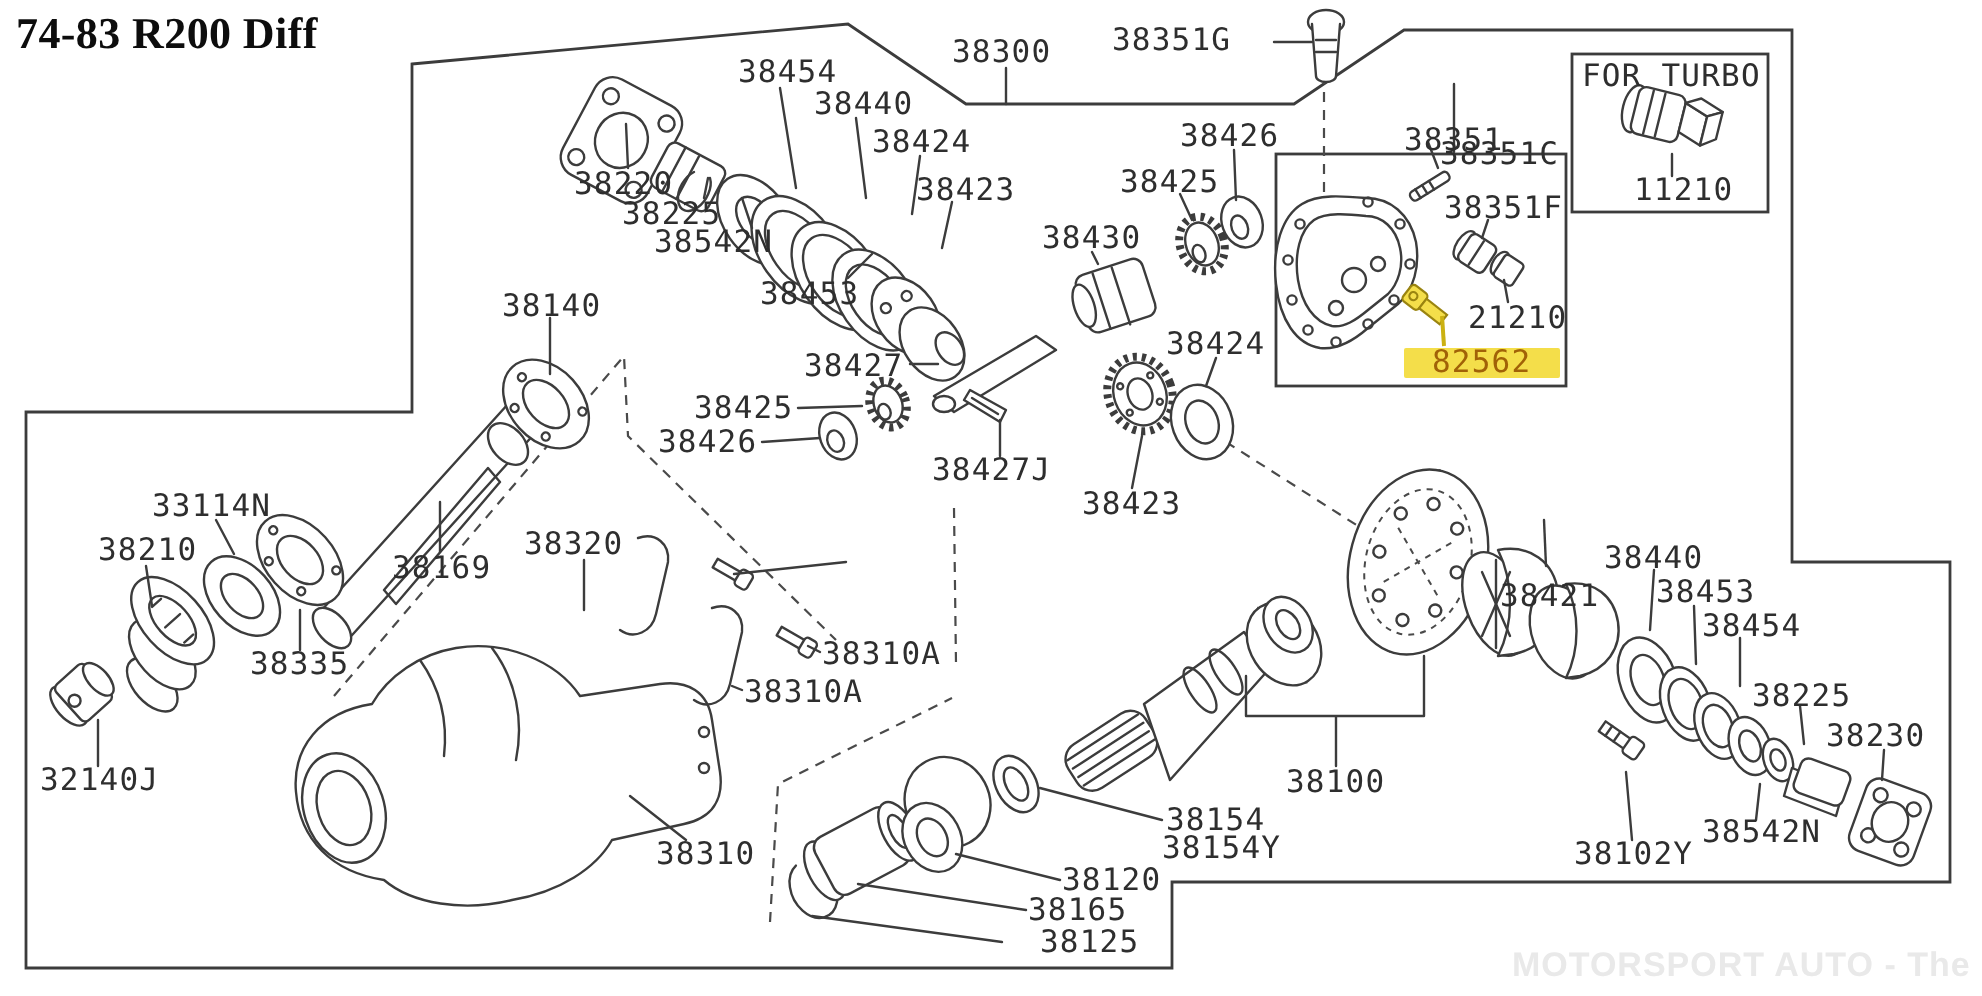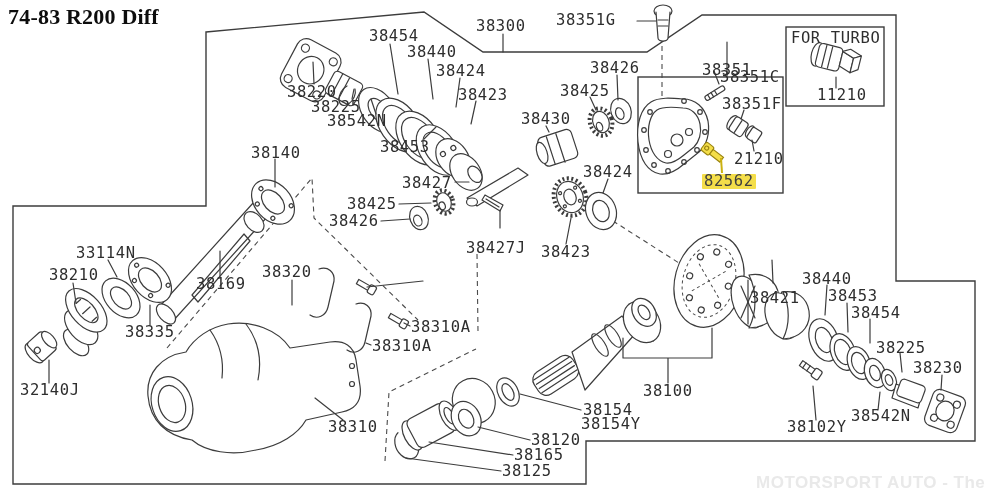--- a/index.html
+++ b/index.html
@@ -6,21 +6,21 @@
     --line:#3c3c3c; --label:#2e2e2e; --hl-bg:#f4de4a; --hl-line:#9a8410; --wm:#e9e9e9;
   }
   html,body{margin:0;padding:0;background:#fff;}
   .stage{position:relative;width:991px;height:498px;background:#fff;overflow:hidden;
          font-family:"DejaVu Sans Mono",monospace;}
   .title{position:absolute;left:8px;top:4px;font-family:"Liberation Serif",serif;
          font-weight:700;font-size:22px;line-height:25px;color:#0d0d0d;letter-spacing:.2px;}
   .labels-layer{position:absolute;inset:0;}
   .part-label{position:absolute;font-size:15.5px;letter-spacing:.6px;color:var(--label);
               white-space:nowrap;line-height:15px;}
-  .part-label.hl{background:var(--hl-bg);color:#404040;padding:0 2px;border-radius:1px;}
+  .part-label.hl{background:var(--hl-bg);color:#a16207;padding:0 14px;border-radius:1px;}
   .watermark{position:absolute;left:756px;top:473px;font-family:"Liberation Sans",sans-serif;
              font-weight:700;font-size:17px;color:var(--wm);letter-spacing:.5px;white-space:nowrap;}
   svg.art{position:absolute;inset:0;}
   .s{fill:#fff;stroke:var(--line);stroke-width:1.2;stroke-linejoin:round;stroke-linecap:round;}
   .l{fill:none;stroke:var(--line);stroke-width:1.2;stroke-linejoin:round;stroke-linecap:round;}
   .b{fill:none;stroke:var(--line);stroke-width:1.4;stroke-linejoin:miter;}
   .d{fill:none;stroke:#4a4a4a;stroke-width:1.1;stroke-dasharray:5 4;}
   .d2{fill:none;stroke:#4a4a4a;stroke-width:1;stroke-dasharray:3 3;}
   .t{fill:none;stroke:var(--line);stroke-width:6;stroke-dasharray:2.5 3;}
   .t2{fill:none;stroke:var(--line);stroke-width:4;stroke-dasharray:2 2.5;}
@@ -435,38 +435,38 @@
       <div class="part-label" style="left: 436px; top: 64px;">38424</div>
       <div class="part-label" style="left: 458px; top: 88px;">38423</div>
       <div class="part-label" style="left: 380px; top: 140px;">38453</div>
       <div class="part-label" style="left: 251px; top: 146px;">38140</div>
       <div class="part-label" style="left: 402px; top: 176px;">38427</div>
       <div class="part-label" style="left: 560px; top: 84px;">38425</div>
       <div class="part-label" style="left: 590px; top: 61px;">38426</div>
       <div class="part-label" style="left: 521px; top: 112px;">38430</div>
       <div class="part-label" style="left: 347px; top: 197px;">38425</div>
       <div class="part-label" style="left: 329px; top: 214px;">38426</div>
-      <div class="part-label" style="left: 466px; top: 241px;">38427J</div>
+      <div class="part-label" style="left: 466px; top: 228px;">38427J</div>
       <div class="part-label" style="left: 541px; top: 245px;">38423</div>
       <div class="part-label" style="left: 583px; top: 165px;">38424</div>
       <div class="part-label" style="left: 76px; top: 246px;">33114N</div>
       <div class="part-label" style="left: 49px; top: 268px;">38210</div>
       <div class="part-label" style="left: 196px; top: 277px;">38169</div>
       <div class="part-label" style="left: 262px; top: 265px;">38320</div>
       <div class="part-label" style="left: 411px; top: 320px;">38310A</div>
       <div class="part-label" style="left: 372px; top: 339px;">38310A</div>
       <div class="part-label" style="left: 20px; top: 383px;">32140J</div>
       <div class="part-label" style="left: 125px; top: 325px;">38335</div>
       <div class="part-label" style="left: 328px; top: 420px;">38310</div>
       <div class="part-label" style="left: 643px; top: 384px;">38100</div>
       <div class="part-label" style="left: 583px; top: 403px;">38154</div>
       <div class="part-label" style="left: 581px; top: 417px;">38154Y</div>
       <div class="part-label" style="left: 531px; top: 433px;">38120</div>
       <div class="part-label" style="left: 514px; top: 448px;">38165</div>
-      <div class="part-label" style="left: 502px; top: 464px; text-align: center;">38125</div>
+      <div class="part-label" style="left: 520px; top: 464px; text-align: center;">38125</div>
       <div class="part-label" style="left: 750px; top: 247px; margin-top: 44px;">38421</div>
       <div class="part-label" style="left: 802px; top: 272px;">38440</div>
       <div class="part-label" style="left: 828px; top: 289px;">38453</div>
       <div class="part-label" style="left: 851px; top: 306px;">38454</div>
       <div class="part-label" style="left: 876px; top: 341px;">38225</div>
       <div class="part-label" style="left: 913px; top: 361px;">38230</div>
       <div class="part-label" style="left: 851px; top: 409px;">38542N</div>
       <div class="part-label" style="left: 787px; top: 420px;">38102Y</div>
     </div>
 

